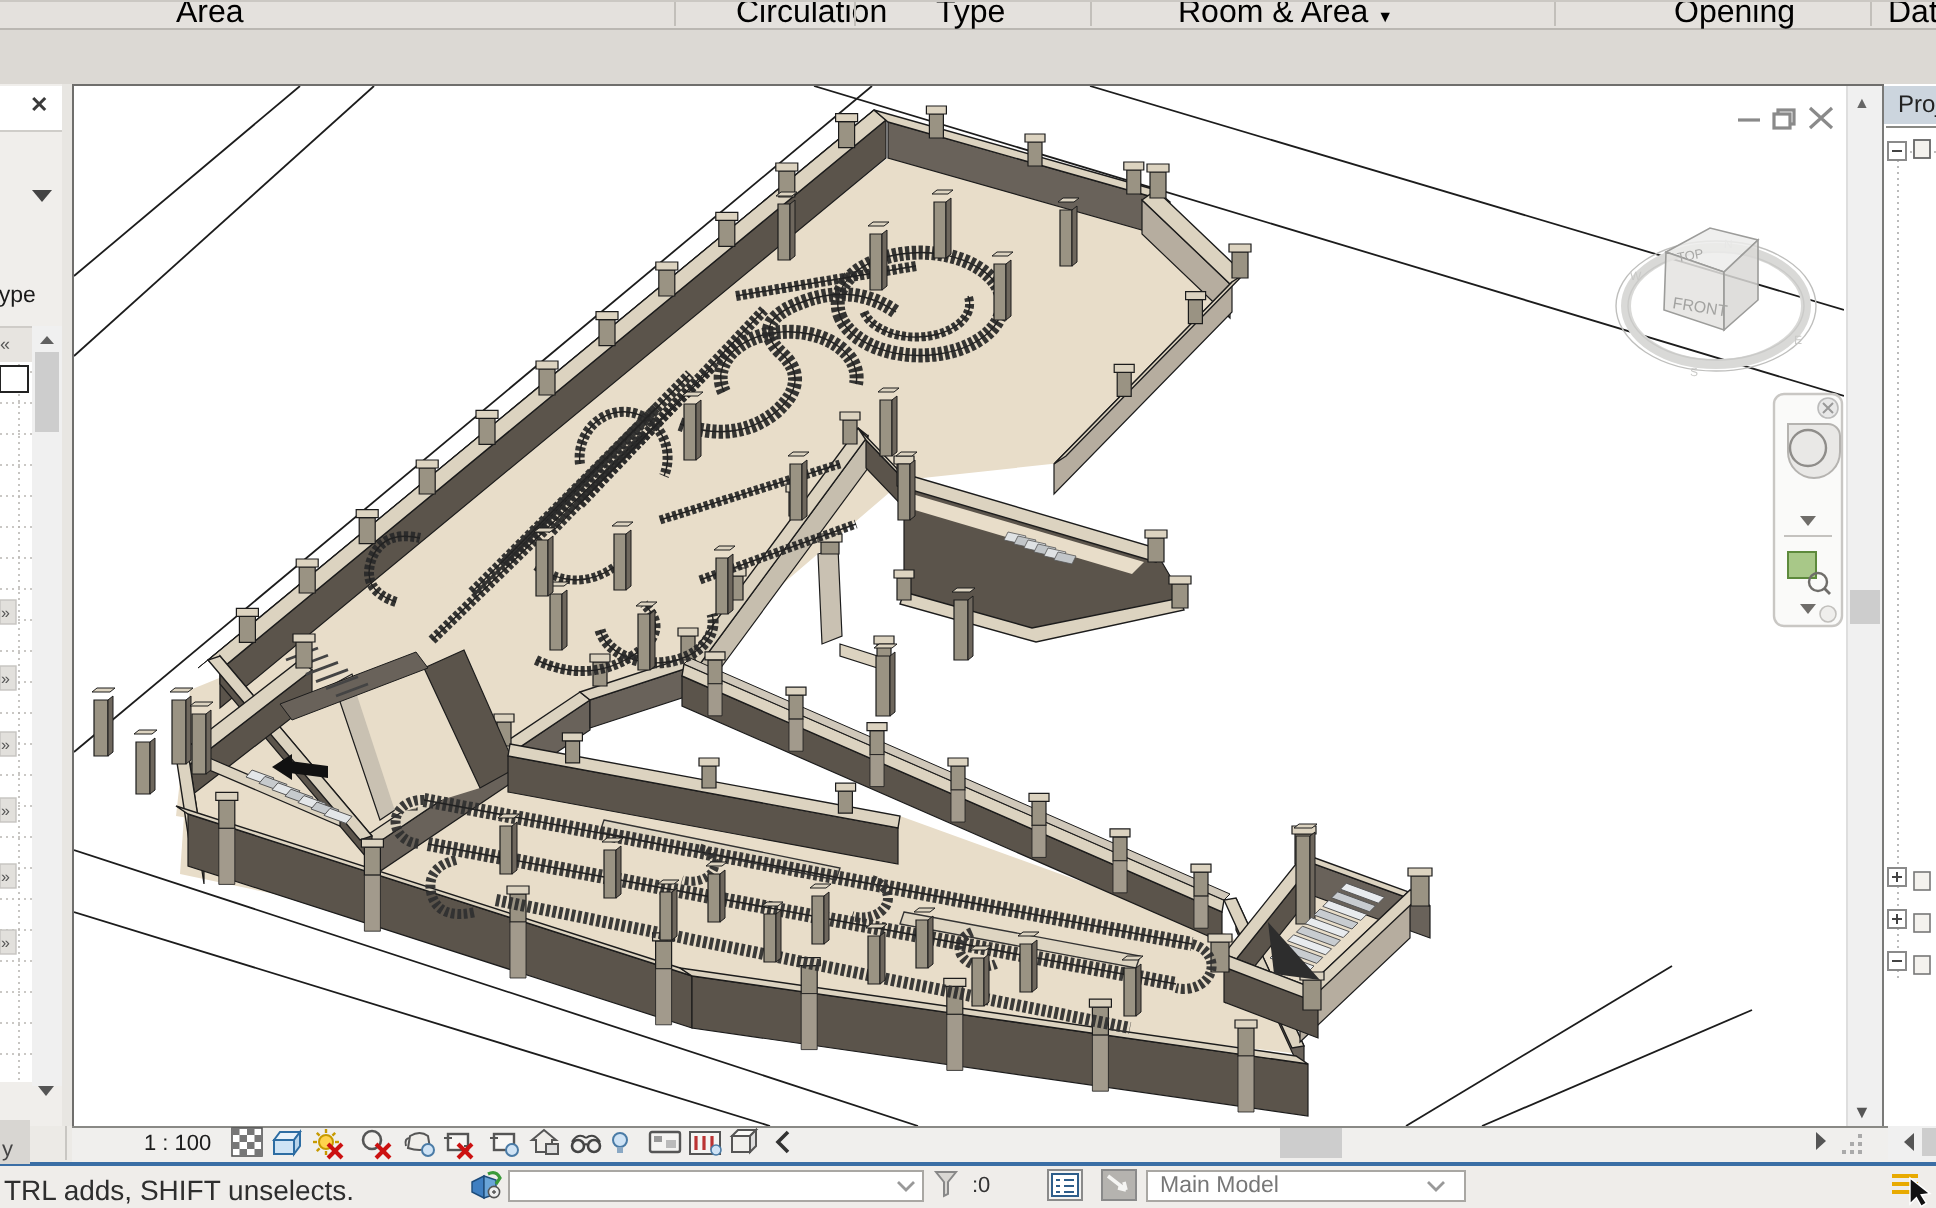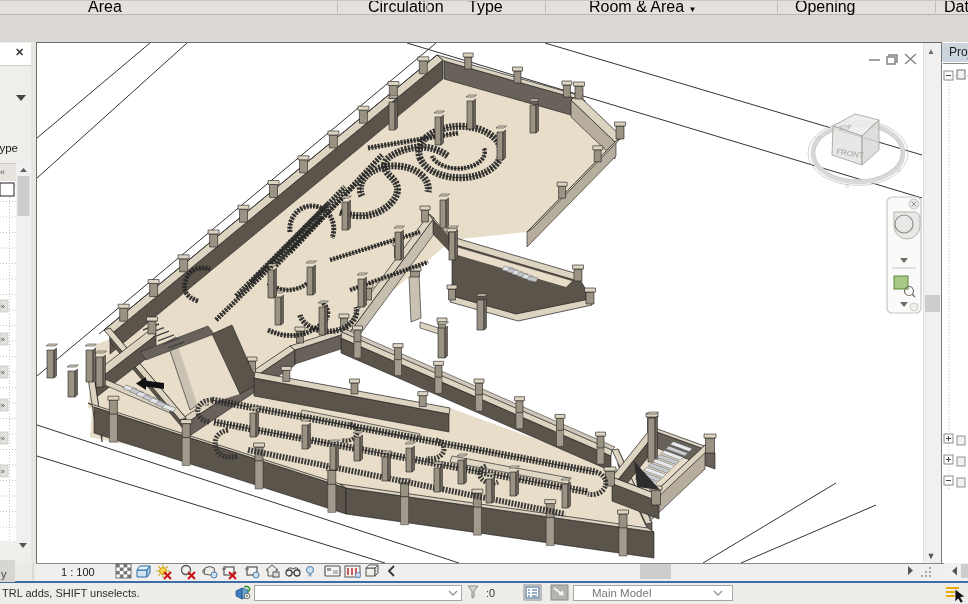--- a/index.html
+++ b/index.html
@@ -41,21 +41,21 @@
 
   <div class="abs ribbon"></div>
   <div class="abs rlab" style="left:88px">Area</div>
   <div class="abs rsep" style="left:337px"></div>
   <div class="abs rlab" style="left:368px">Circulation</div>
   <div class="abs rsep" style="left:427px"></div>
   <div class="abs rlab" style="left:468px">Type</div>
   <div class="abs rsep" style="left:545px"></div>
   <div class="abs rlab" style="left:589px">Room &amp; Area <span style="font-size:8px">▼</span></div>
   <div class="abs rsep" style="left:777px"></div>
-  <div class="abs rlab" style="left:795px">Opening</div>
+  <div class="abs rlab" style="left:837px">Opening</div>
   <div class="abs rsep" style="left:935px"></div>
   <div class="abs rlab" style="left:944px">Datu</div>
   <div class="abs band"></div>
   <div class="abs topline"></div>
 
   <div class="abs cframe"></div>
   <svg class="abs" style="left:37px;top:43px" width="885" height="520" viewBox="37 43 885 520">
 <line x1="545.0" y1="43.0" x2="922.0" y2="155.0" stroke="#1c1c1c" stroke-width="0.9"></line>
 <line x1="407.0" y1="43.0" x2="922.0" y2="198.0" stroke="#1c1c1c" stroke-width="0.9"></line>
 <line x1="37.0" y1="376.0" x2="436.0" y2="43.0" stroke="#1c1c1c" stroke-width="0.9"></line>
@@ -474,29 +474,29 @@
   <div class="abs sbtn" style="left:924px;top:549px;width:14px;height:14px;font-size:9px;line-height:14px;color:#555">▼</div>
   <div class="abs vthumb"></div>
   <div class="abs vsb-rborder"></div>
 
   <div class="abs rpanel"></div>
   <div class="abs rtitle">Proj</div>
   <div class="abs rtree"></div>
 
   <div class="abs lbot"></div>
   <div class="abs vcb"></div>
-  <div class="abs" style="left:61px;top:566px;font-size:11px;color:#1c1c1c">1 : 100</div>
+  <div class="abs" style="left:72px;top:566px;font-size:11px;color:#1c1c1c">1 : 100</div>
 
   <div class="abs sbar"></div>
   <div class="abs sbar-blue"></div>
-  <div class="abs" style="left:2px;top:587px;font-size:11px;color:#2e2e2e">TRL adds, SHIFT unselects.</div>
+  <div class="abs" style="left:2px;top:587px;font-size:14px;color:#2e2e2e">TRL adds, SHIFT unselects.</div>
   <div class="abs inputbox" style="left:254px;top:585px;width:208px;height:16px"></div>
   <div class="abs" style="left:486px;top:587px;font-size:11px;color:#333">:0</div>
   <div class="abs inputbox" style="left:573px;top:585px;width:160px;height:16px"></div>
-  <div class="abs" style="left:592px;top:587px;font-size:11.5px;color:#777">Main Model</div>
+  <div class="abs" style="left:580px;top:587px;font-size:11.5px;color:#777">Main Model</div>
   <svg id="chrome" class="abs" style="left:0;top:0" width="968" height="604" viewBox="0 0 968 604">
 <g stroke="#b9b7b3" stroke-width="0.8" stroke-dasharray="1 2">
 <line x1="0" y1="186.0" x2="30" y2="186.0"></line>
 <line x1="0" y1="201.5" x2="30" y2="201.5"></line>
 <line x1="0" y1="217.0" x2="30" y2="217.0"></line>
 <line x1="0" y1="232.5" x2="30" y2="232.5"></line>
 <line x1="0" y1="248.0" x2="30" y2="248.0"></line>
 <line x1="0" y1="263.5" x2="30" y2="263.5"></line>
 <line x1="0" y1="279.0" x2="30" y2="279.0"></line>
 <line x1="0" y1="294.5" x2="30" y2="294.5"></line>

